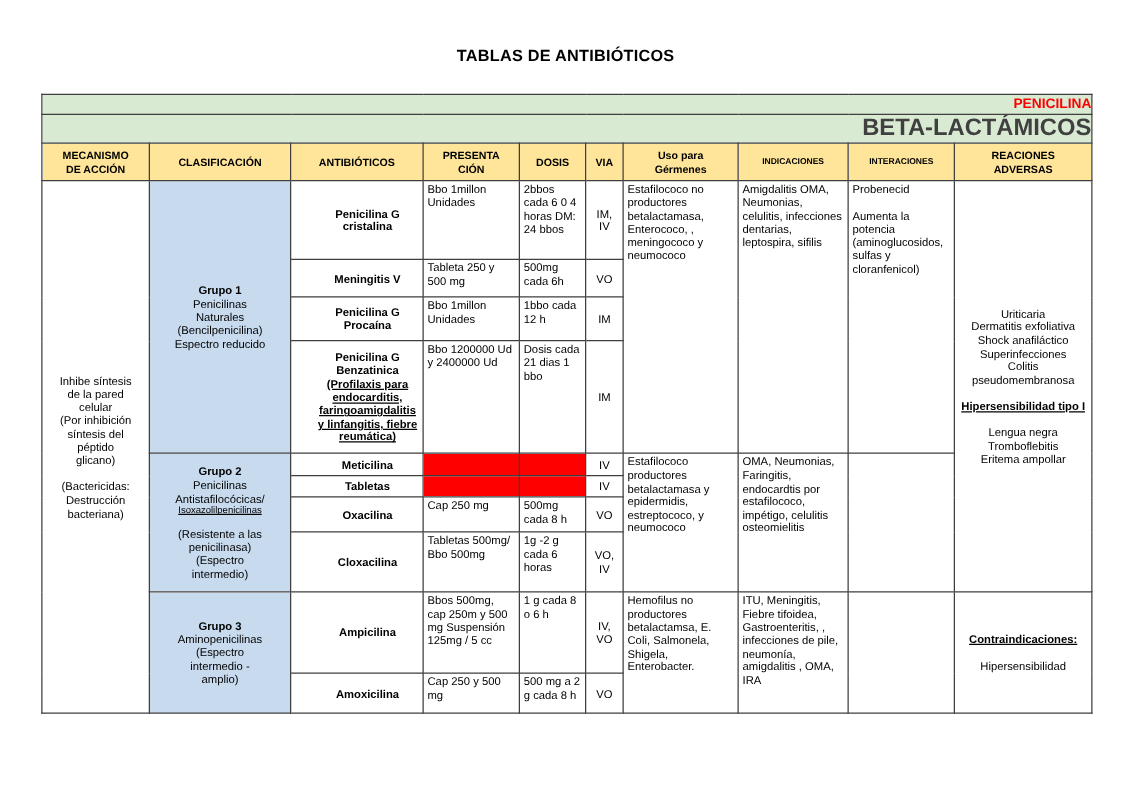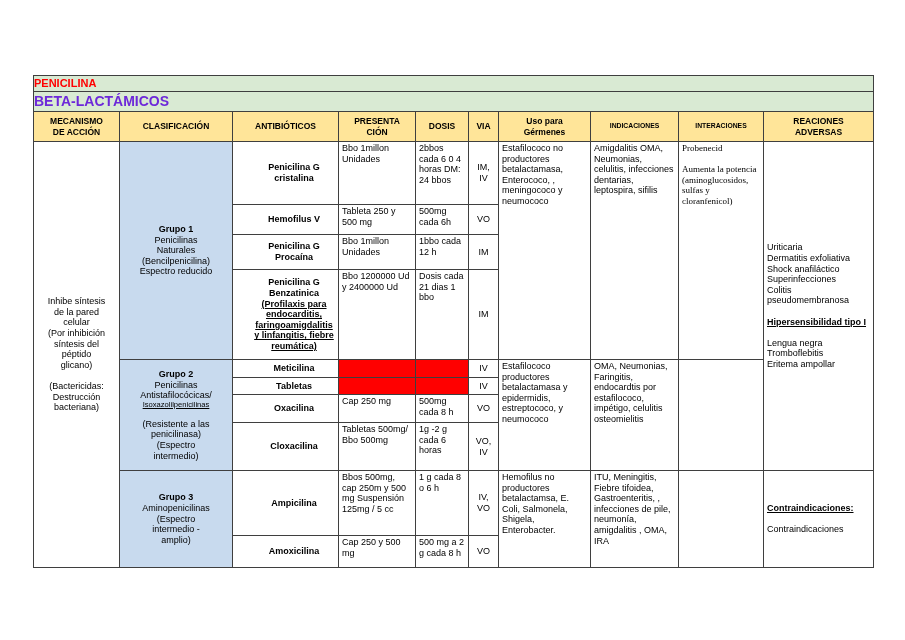--- a/index.html
+++ b/index.html
@@ -24,25 +24,25 @@
   td {
     border: 1px solid #3f3f3f;
     padding: 1px 3px;
     font-size: 9px;
     line-height: 1.18;
     vertical-align: top;
     word-wrap: break-word;
     overflow: hidden;
   }
   .banner {
-    background: #d9ead3; text-align: left; font-weight: bold;
+    background: #d9ead3; text-align: right; font-weight: bold;
     vertical-align: middle; padding: 0;
   }
   .banner.pen { color: #ff0000; font-size: 11px; }
-  .banner.beta { color: #6d28d9; font-size: 14px; }
+  .banner.beta { color: #404040; font-size: 19px; }
   .hdr {
     background: #ffe599; font-weight: bold; text-align: center;
     vertical-align: middle; font-size: 8.5px; white-space: pre-line;
     line-height: 1.25;
   }
   .hdr.small { font-size: 6.8px; }
   .mecanismo {
     text-align: center; vertical-align: middle; white-space: pre-line;
   }
   .group {
@@ -51,43 +51,44 @@
   .group .gname { font-weight: bold; }
   .group .gbody { white-space: pre-line; }
   .group .gsmall { font-size: 7.6px; white-space: pre-line; text-decoration: underline; }
   .group .gbody2 { white-space: pre-line; margin-top: 9px; }
   .abx {
     font-weight: bold; text-align: center; vertical-align: middle; padding-left: 20px;
   }
   .abx .profilaxis { text-decoration: underline; display: block; }
   .via { text-align: center; vertical-align: middle; }
   .red { background: #ff0000; }
-  .interac { white-space: pre-line; font-family: Liberation Serif, serif; }
+  .interac { white-space: pre-line; }
   .reacc {
-    text-align: left; vertical-align: middle; white-space: pre-line;
+    text-align: center; vertical-align: middle; white-space: pre-line;
   }
   .reacc .u, .u { font-weight: bold; text-decoration: underline; }
   tr.rb1 { height: 16px; }
   tr.rb2 { height: 20px; }
   tr.rh  { height: 30px; }
   tr.r1  { height: 63px; }
   tr.r2  { height: 30px; }
   tr.r3  { height: 35px; }
   tr.r4  { height: 90px; }
   tr.r5  { height: 18px; }
   tr.r6  { height: 17px; }
   tr.r7  { height: 28px; }
   tr.r8  { height: 48px; }
   tr.r9  { height: 65px; }
   tr.r10 { height: 32px; }
 </style>
 </head>
 <body>
 
 <div class="page">
+  <div class="title">TABLAS DE ANTIBIÓTICOS</div>
 
   <table class="abx-table">
     <colgroup>
       <col style="width:86px">
         <col style="width:113px">
         <col style="width:106px">
       <col style="width:77px">
         <col style="width:53px">
         <col style="width:30px">
       <col style="width:92px">
@@ -156,21 +157,21 @@
 Superinfecciones
 Colitis pseudomembranosa</div>
         <div class="u">Hipersensibilidad tipo I</div>
         <div>Lengua negra
 Tromboflebitis
 Eritema ampollar</div>
       </td>
     </tr>
 
     <tr class="r2">
-      <td class="abx">Hemofilus V</td>
+      <td class="abx">Meningitis V</td>
       <td>Tableta 250 y 500 mg</td>
       <td>500mg cada 6h</td>
       <td class="via">VO</td>
     </tr>
 
     <tr class="r3">
       <td class="abx">Penicilina G Procaína</td>
       <td>Bbo 1millon Unidades</td>
       <td>1bbo cada 12 h</td>
       <td class="via">IM</td>
@@ -237,21 +238,21 @@
       </td>
       <td class="abx">Ampicilina</td>
       <td>Bbos 500mg, cap 250m y 500 mg Suspensión 125mg / 5 cc</td>
       <td>1 g cada 8 o 6 h</td>
       <td class="via">IV, VO</td>
       <td rowspan="2">Hemofilus no productores betalactamsa, E. Coli, Salmonela, Shigela, Enterobacter.</td>
       <td rowspan="2">ITU, Meningitis, Fiebre tifoidea, Gastroenteritis, , infecciones de pile, neumonía, amigdalitis , OMA, IRA</td>
       <td rowspan="2" class="interac"></td>
       <td rowspan="2" class="reacc">
         <div class="u">Contraindicaciones:</div>
-        <div>Contraindicaciones</div>
+        <div>Hipersensibilidad</div>
       </td>
     </tr>
 
     <tr class="r10">
       <td class="abx">Amoxicilina</td>
       <td>Cap 250 y 500 mg</td>
       <td>500 mg a 2 g cada 8 h</td>
       <td class="via">VO</td>
     </tr>
   </tbody>

